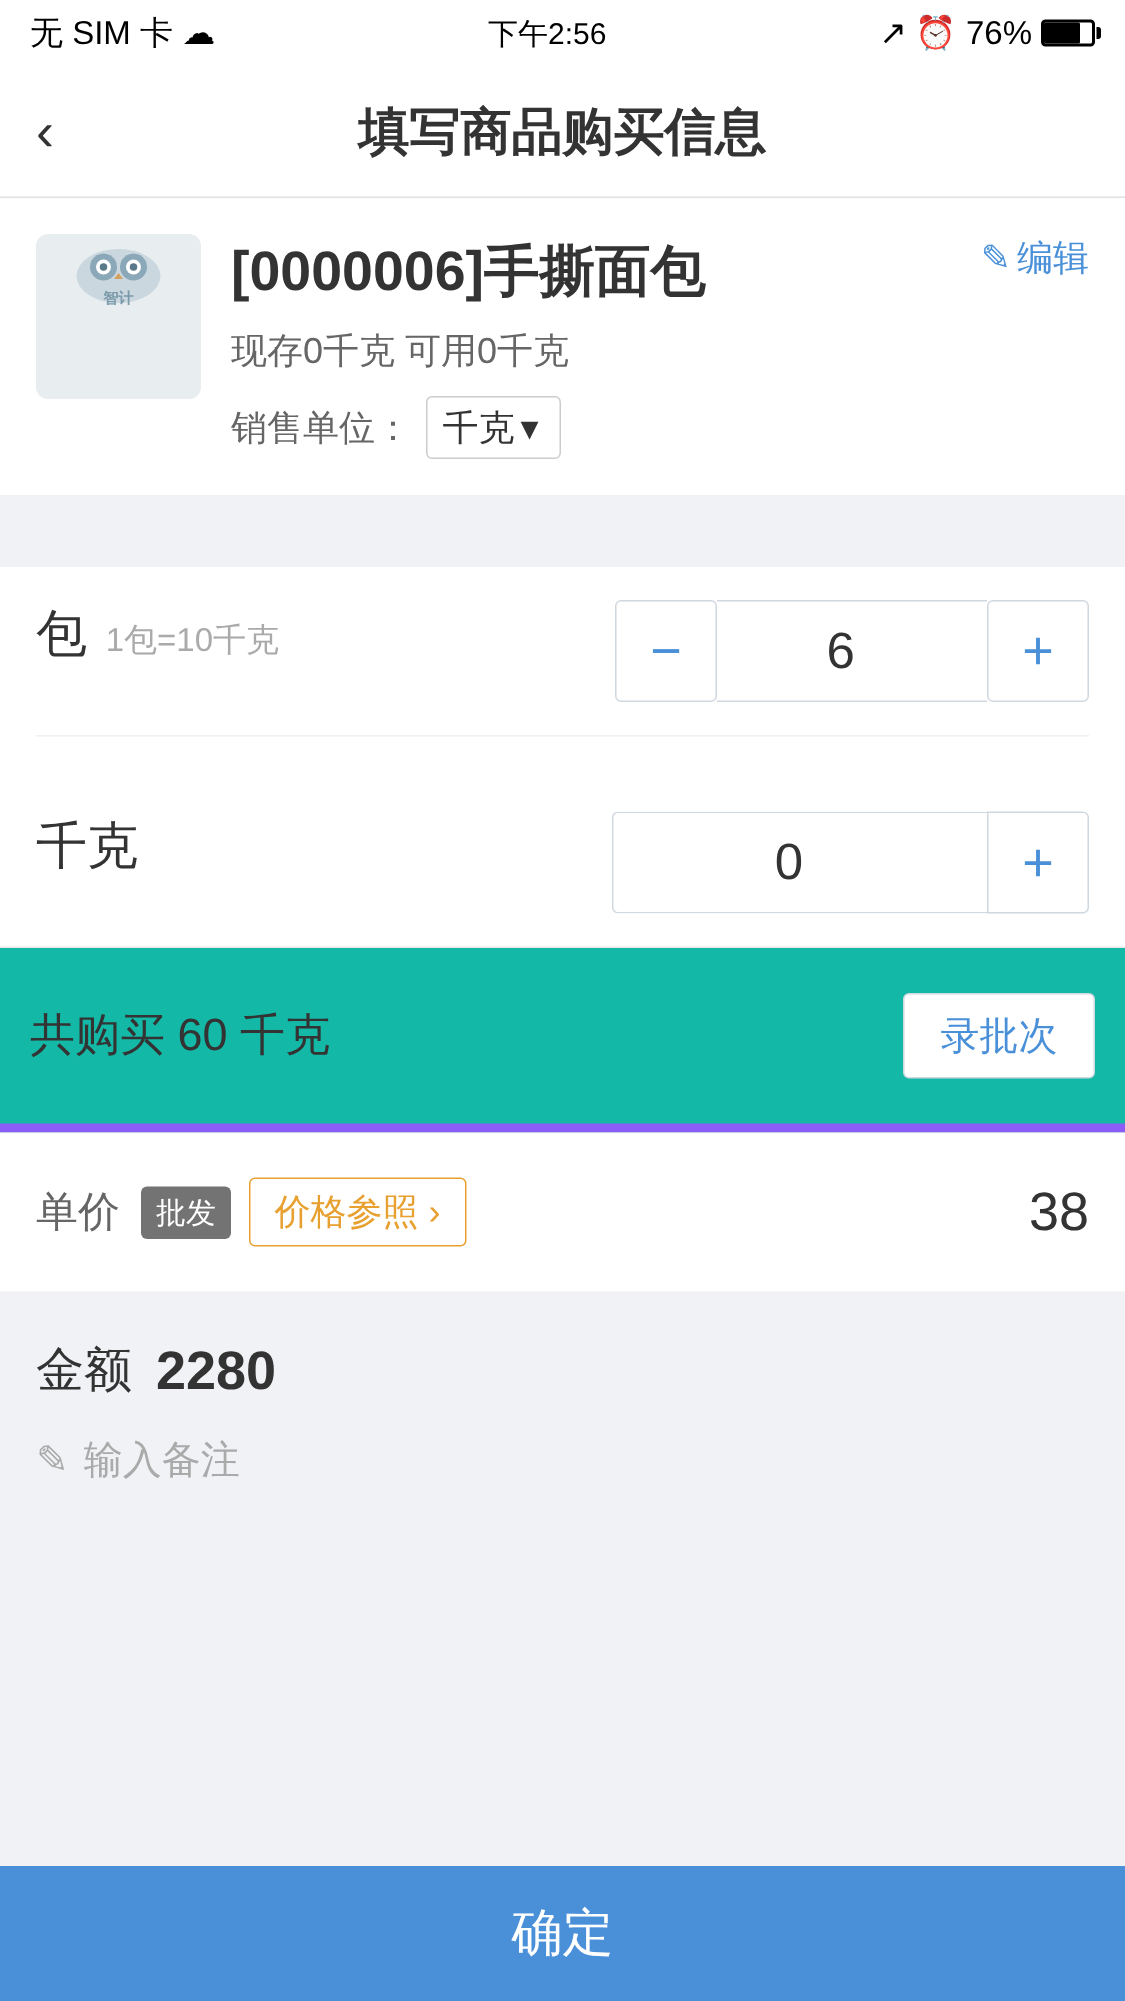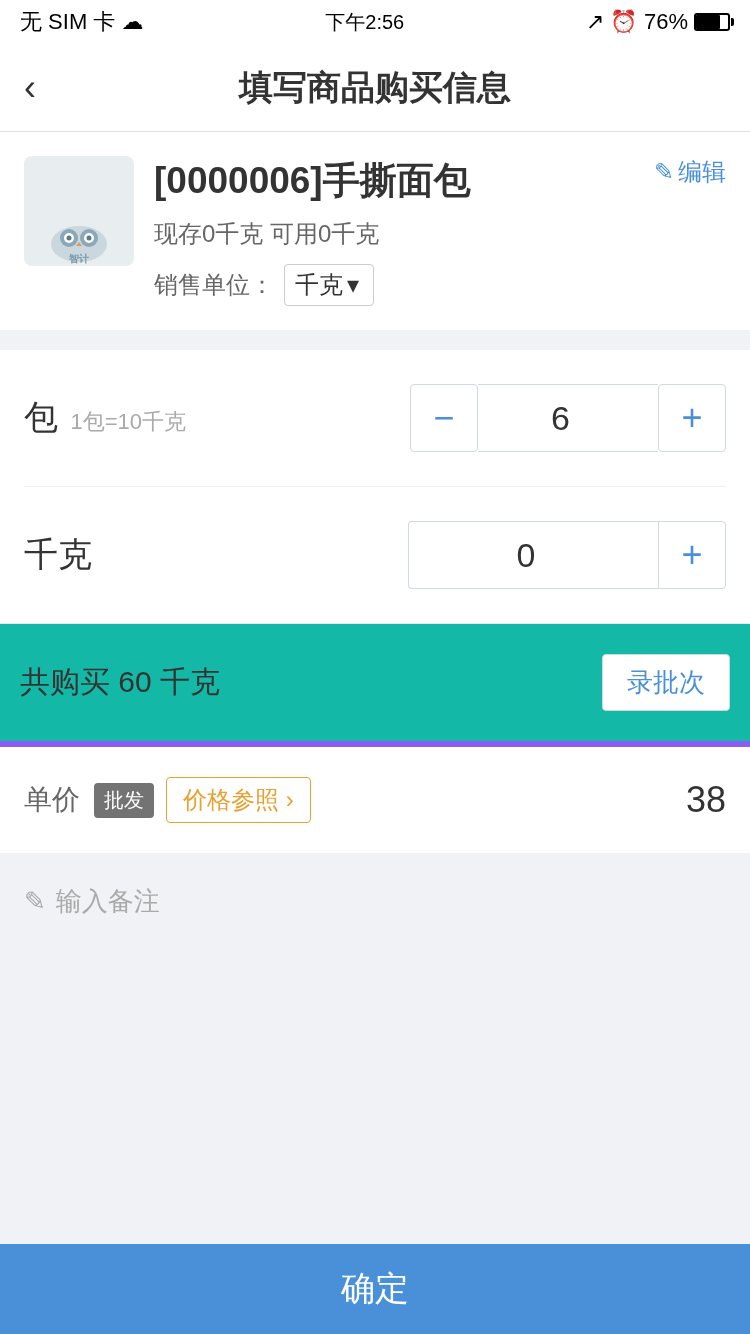--- a/index.html
+++ b/index.html
@@ -72,21 +72,21 @@
       gap: 20px;
       margin-top: 0;
       border-bottom: 10px solid #f0f2f5;
     }
     .product-image {
       width: 110px;
       height: 110px;
       background: #e8edf0;
       border-radius: 8px;
       display: flex;
-      align-items: flex-end;
+      align-items: flex-start;
       justify-content: center;
       flex-shrink: 0;
     }
     .owl-logo {
       width: 70px;
       height: 50px;
     }
     .product-info {
       flex: 1;
     }
@@ -133,24 +133,25 @@
     }
 
     
     .quantity-section {
       background: #fff;
       padding: 0 24px;
       border-bottom: 1px solid #e8e8e8;
     }
     .quantity-row {
       display: flex;
-      align-items: center;
+      align-items: flex-start;
       justify-content: space-between;
-      padding: 34px 0;
+      padding: 22px 0;
       border-bottom: 1px solid #f0f0f0;
+      margin-top: 28px;
     }
     .quantity-row:last-child {
       border-bottom: none;
     }
     .quantity-label {
       font-size: 34px;
       color: #333;
       font-weight: 500;
     }
     .quantity-sublabel {
@@ -406,19 +407,23 @@
 </div>
 
 <div class="price-section">
   <span class="price-label">单价</span>
   <span class="price-tag-batch">批发</span>
   <button class="price-ref-btn">价格参照 ›</button>
   <span class="price-value">38</span>
 </div>
 
 <div class="amount-section">
+  <div class="amount-row">
+    <span class="amount-label">金额</span>
+    <span class="amount-value">2280</span>
+  </div>
   <div class="note-row">
     <span class="pencil-icon">✎</span>
     <span>输入备注</span>
   </div>
 </div>
 
 <button class="confirm-btn">确定</button>
 
 </body></html>

